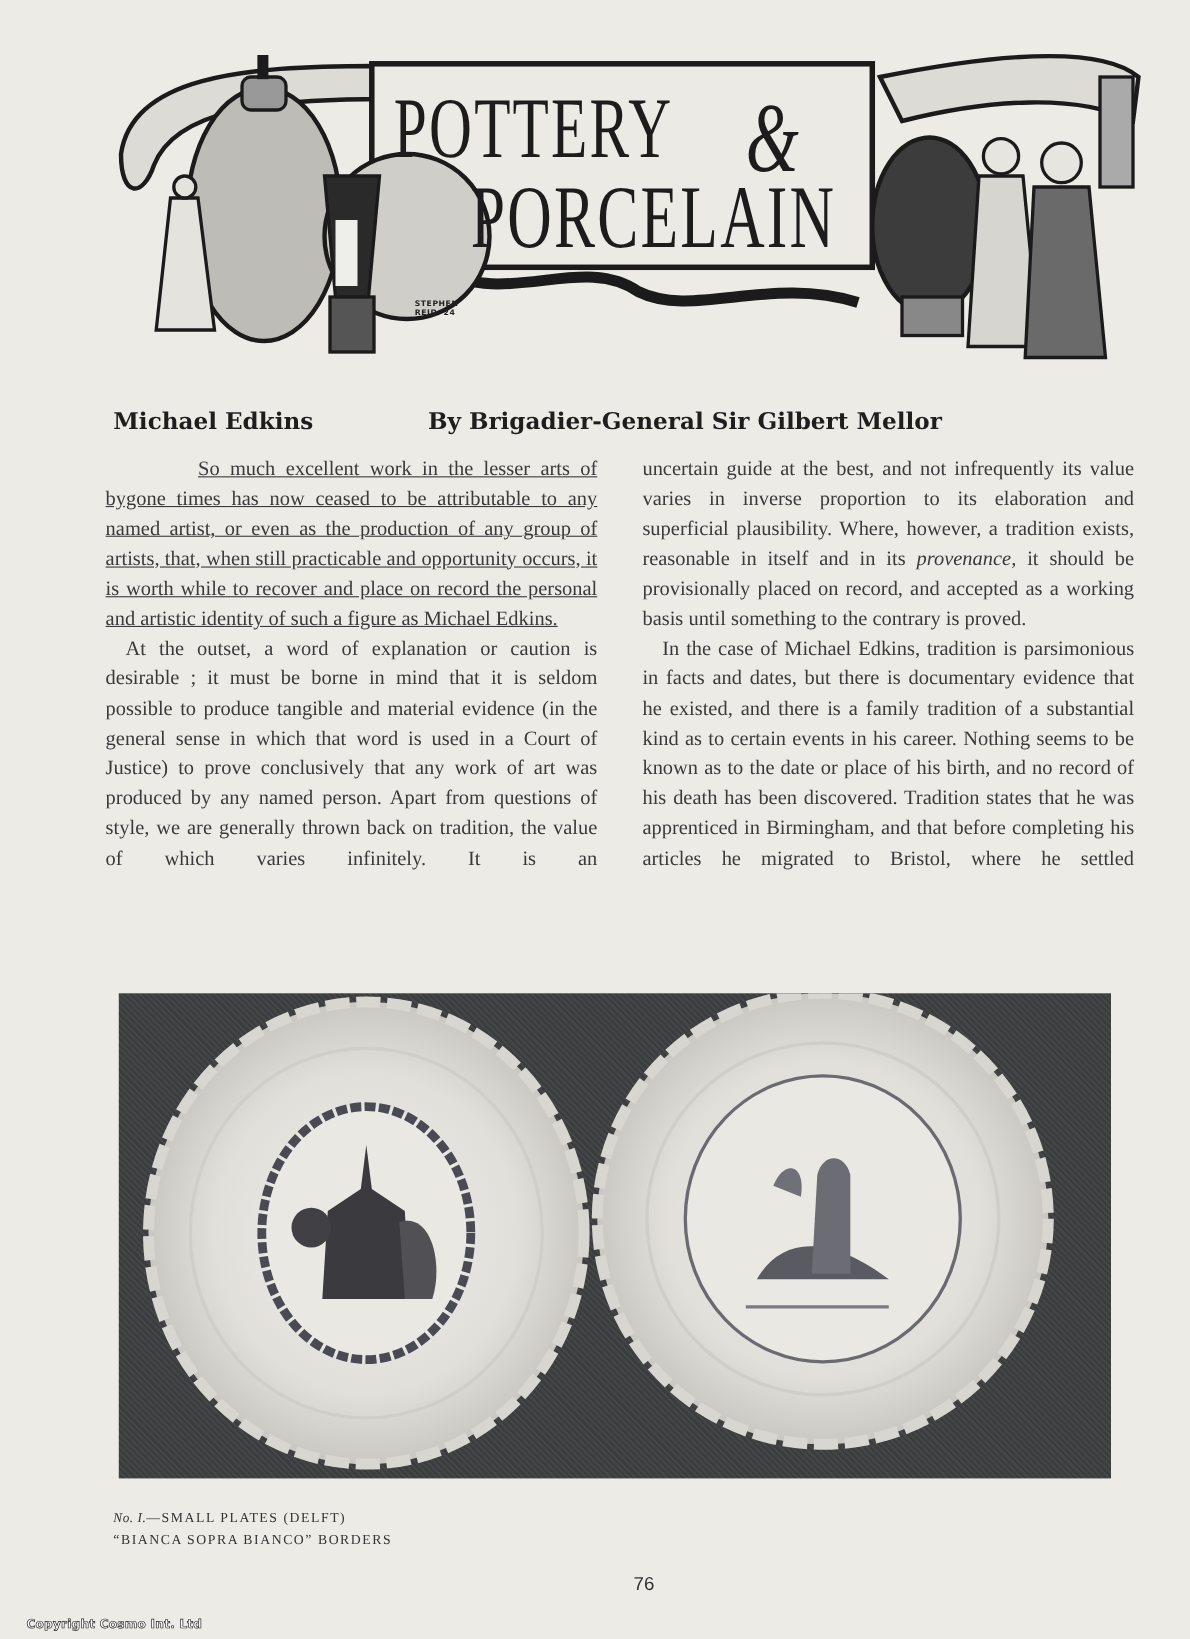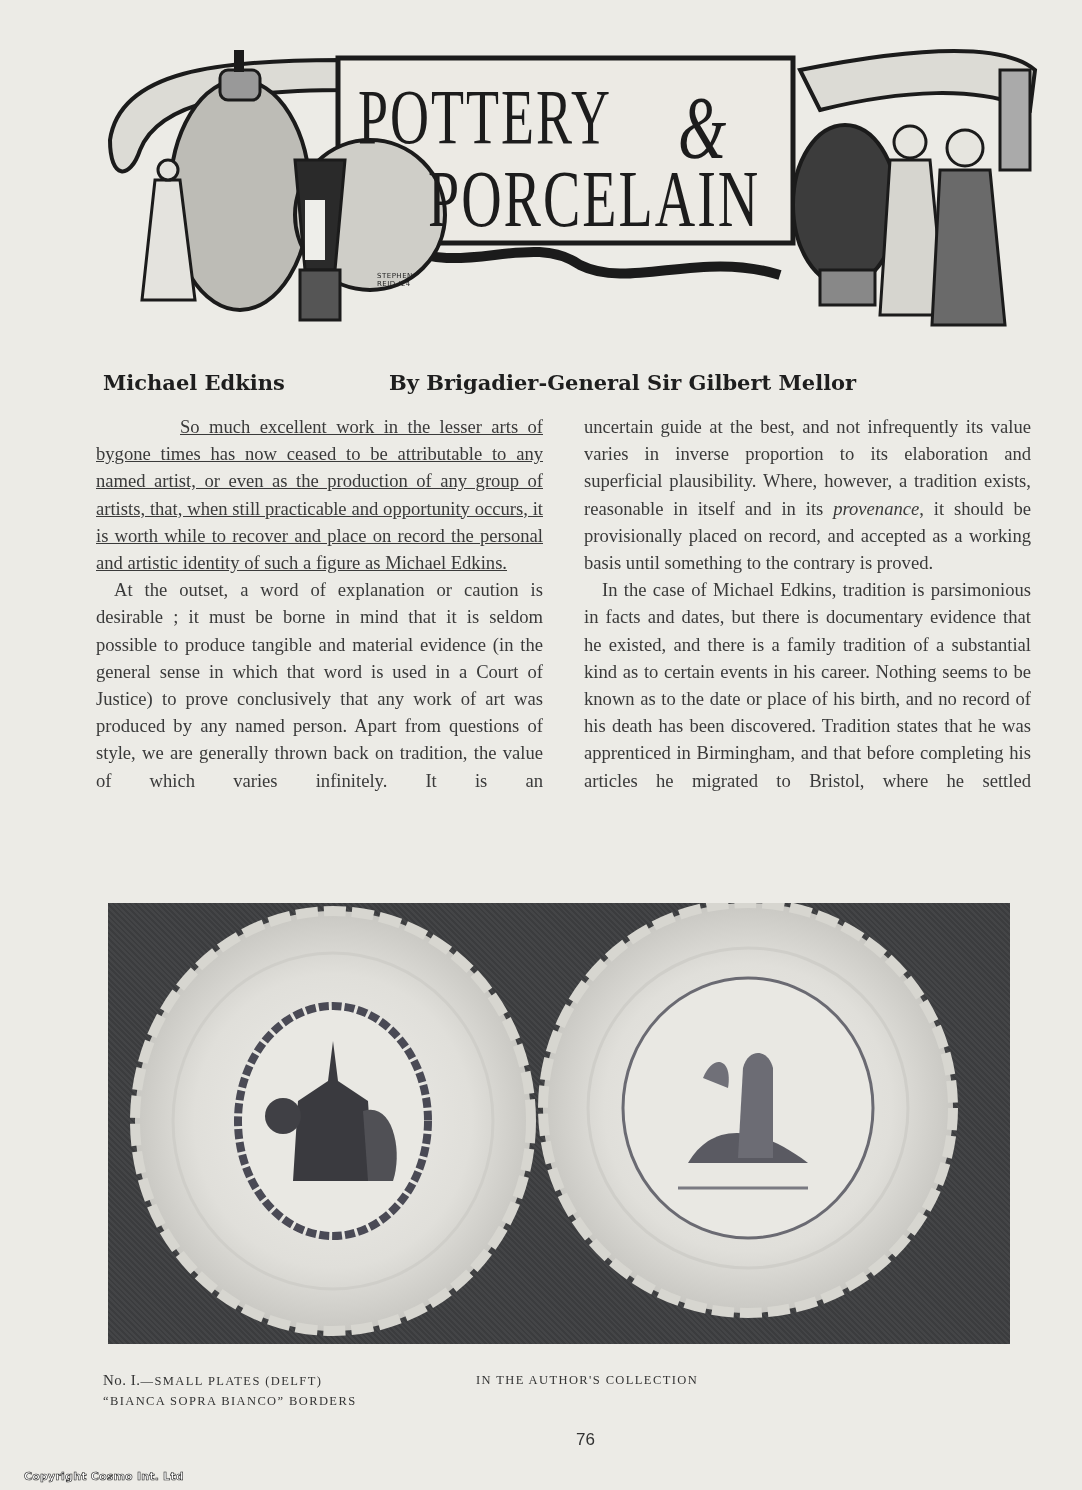--- a/index.html
+++ b/index.html
@@ -22,21 +22,21 @@
     position: absolute; font-family: "Liberation Serif", serif;
     color: #1c1c1c; letter-spacing: 2px; font-weight: normal;
     transform: scaleY(1.45); transform-origin: top left;
   }
   .title-line-1 { left: 18px; top: 14px; font-size: 54px; }
   .title-amp { left: 338px; top: 18px; font-size: 62px; font-style: italic; }
   .title-line-2 { left: 88px; top: 94px; font-size: 56px; }
   .signature {
     position: absolute; left: 377px; top: 272px;
     font-family: "DejaVu Sans", sans-serif; font-size: 7px; line-height: 8px;
-    color: #222; font-weight: normal; letter-spacing: 0.5px;
+    color: #222; font-weight: bold; letter-spacing: 0.5px;
   }
   
   .article-heading {
     position: absolute; left: 100px; top: 366px; width: 935px;
     font-family: "DejaVu Serif", serif; font-weight: bold; font-size: 21px;
     color: #1e1e1e; white-space: nowrap;
   }
   .article-heading .subject { position: absolute; left: 3px; top: 4px; }
   .article-heading .byline { position: absolute; left: 289px; top: 4px; }
   
@@ -62,21 +62,21 @@
   }
   .photo svg { width: 100%; height: 100%; display: block; }
   
   .caption {
     position: absolute; top: 1370px;
     font-family: "Liberation Serif", serif; font-size: 12.5px; line-height: 20px;
     color: #333; letter-spacing: 1.4px;
   }
   .caption-left { left: 103px; }
   .caption-right { left: 444px; }
-  .caption .num { font-size: 15px; letter-spacing: 0.5px; }
+  .caption .num { font-size: 12px; letter-spacing: 0.5px; font-style: italic; }
   .caption-right .line2 { padding-left: 32px; }
   .page-number {
     position: absolute; left: 576px; top: 1430px;
     font-family: Liberation Sans, sans-serif; font-size: 17px; color: #333;
   }
   .watermark {
     position: absolute; left: 4px; top: 1470px;
     font-family: "DejaVu Sans", sans-serif; font-size: 11px; font-weight: bold;
     color: #ffffff; -webkit-text-stroke: 0.6px #222; letter-spacing: 0.2px; margin-left: 20px;
   }
@@ -170,17 +170,16 @@
       <path d="M-70 80 L 60 80" stroke="#7a7a82" stroke-width="3"></path>
     </g>
   </svg>
 </div>
 
 <div class="caption caption-left">
   <div><span class="num">No. I.</span><span>—SMALL PLATES (DELFT)</span></div>
   <div>“BIANCA SOPRA BIANCO” BORDERS</div>
 </div>
 <div class="caption caption-right">
-  <div class="line2">IN THE AUTHOR'S COLLECTION</div>
 </div>
 
 <div class="page-number">76</div>
 <div class="watermark">Copyright Cosmo Int. Ltd</div>
 
 </body></html>

